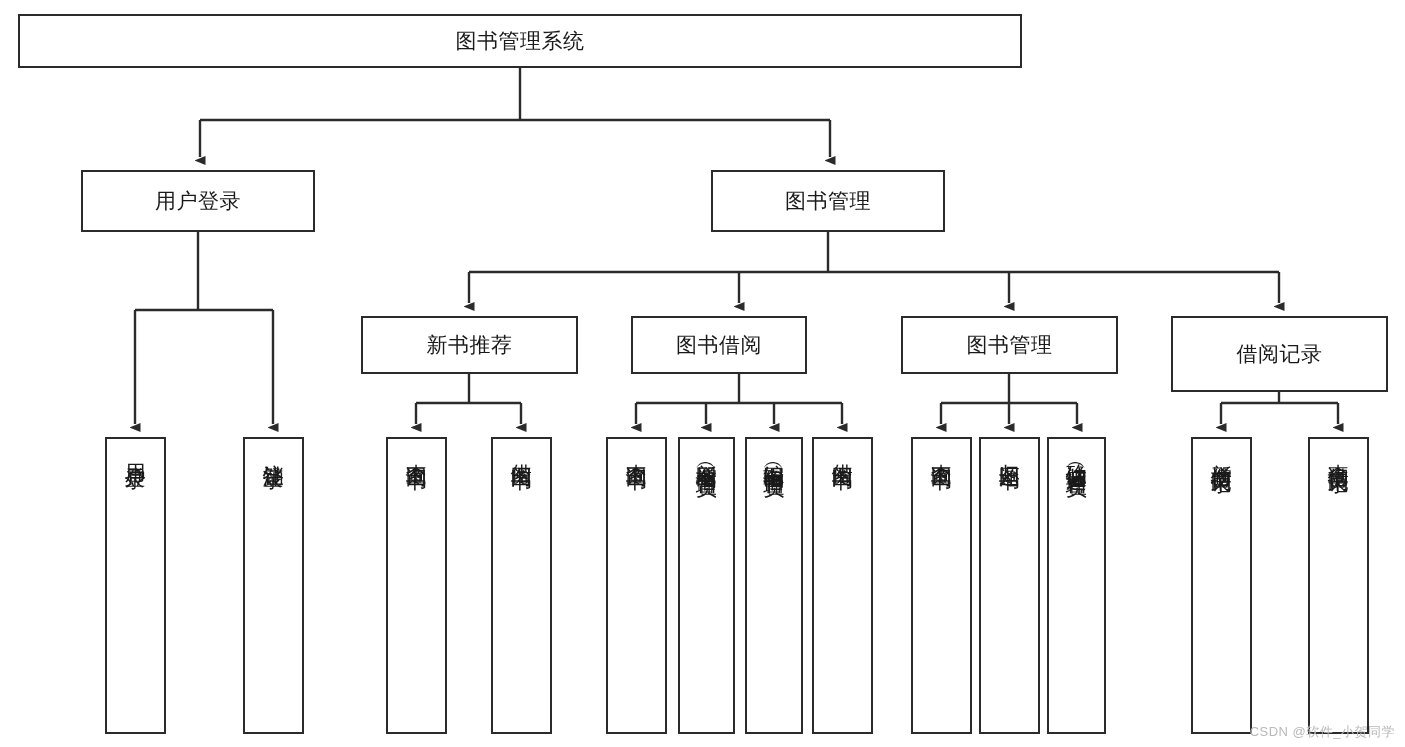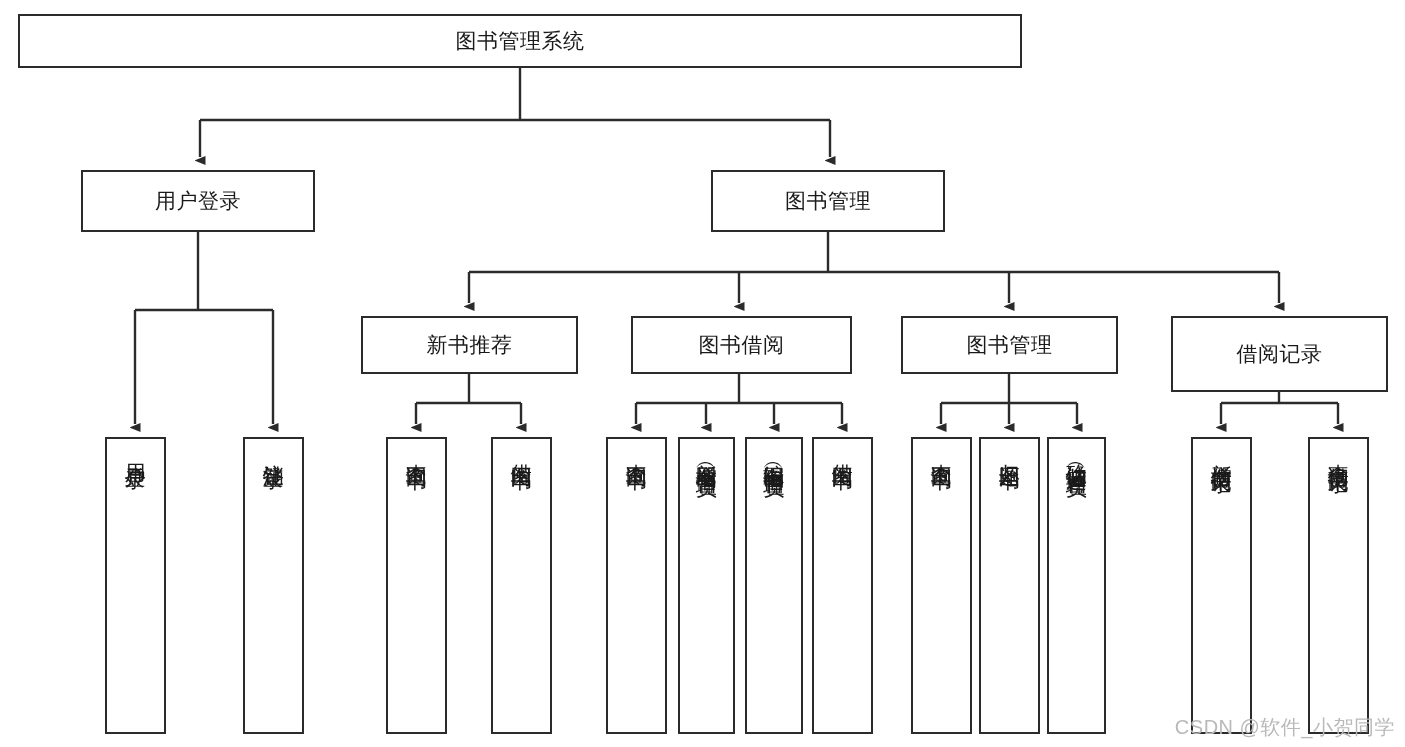--- a/index.html
+++ b/index.html
@@ -50,21 +50,21 @@
     text-orientation: upright;
     font-size: 21px;
     line-height: 1.32;
     letter-spacing: 2px;
     white-space: nowrap;
   }
   #watermark {
     position: absolute;
     right: 10px;
     bottom: 6px;
-    font-size: 20px;
+    font-size: 13px;
     color: #b9b9b9;
     white-space: nowrap;
     letter-spacing: 0.5px;
   }
 </style>
 </head>
 <body>
 
 <div id="diagram-root">
 
@@ -125,21 +125,21 @@
   <div class="node node-h" style="left:81px; top:170px; width:234px; height:62px;">
     <span class="node-label">用户登录</span>
   </div>
   <div class="node node-h" style="left:711px; top:170px; width:234px; height:62px;">
     <span class="node-label">图书管理</span>
   </div>
 
   <div class="node node-h" style="left:361px; top:316px; width:217px; height:58px;">
     <span class="node-label">新书推荐</span>
   </div>
-  <div class="node node-h" style="left:631px; top:316px; width:221px; height:58px;">
+  <div class="node node-h" style="left:631px; top:316px; width:176px; height:58px;">
     <span class="node-label">图书借阅</span>
   </div>
   <div class="node node-h" style="left:901px; top:316px; width:217px; height:58px;">
     <span class="node-label">图书管理</span>
   </div>
   <div class="node node-h" style="left:1171px; top:316px; width:217px; height:76px;">
     <span class="node-label">借阅记录</span>
   </div>
 
   <div class="node node-v" style="left:105px; top:437px; width:61px; height:297px;">

